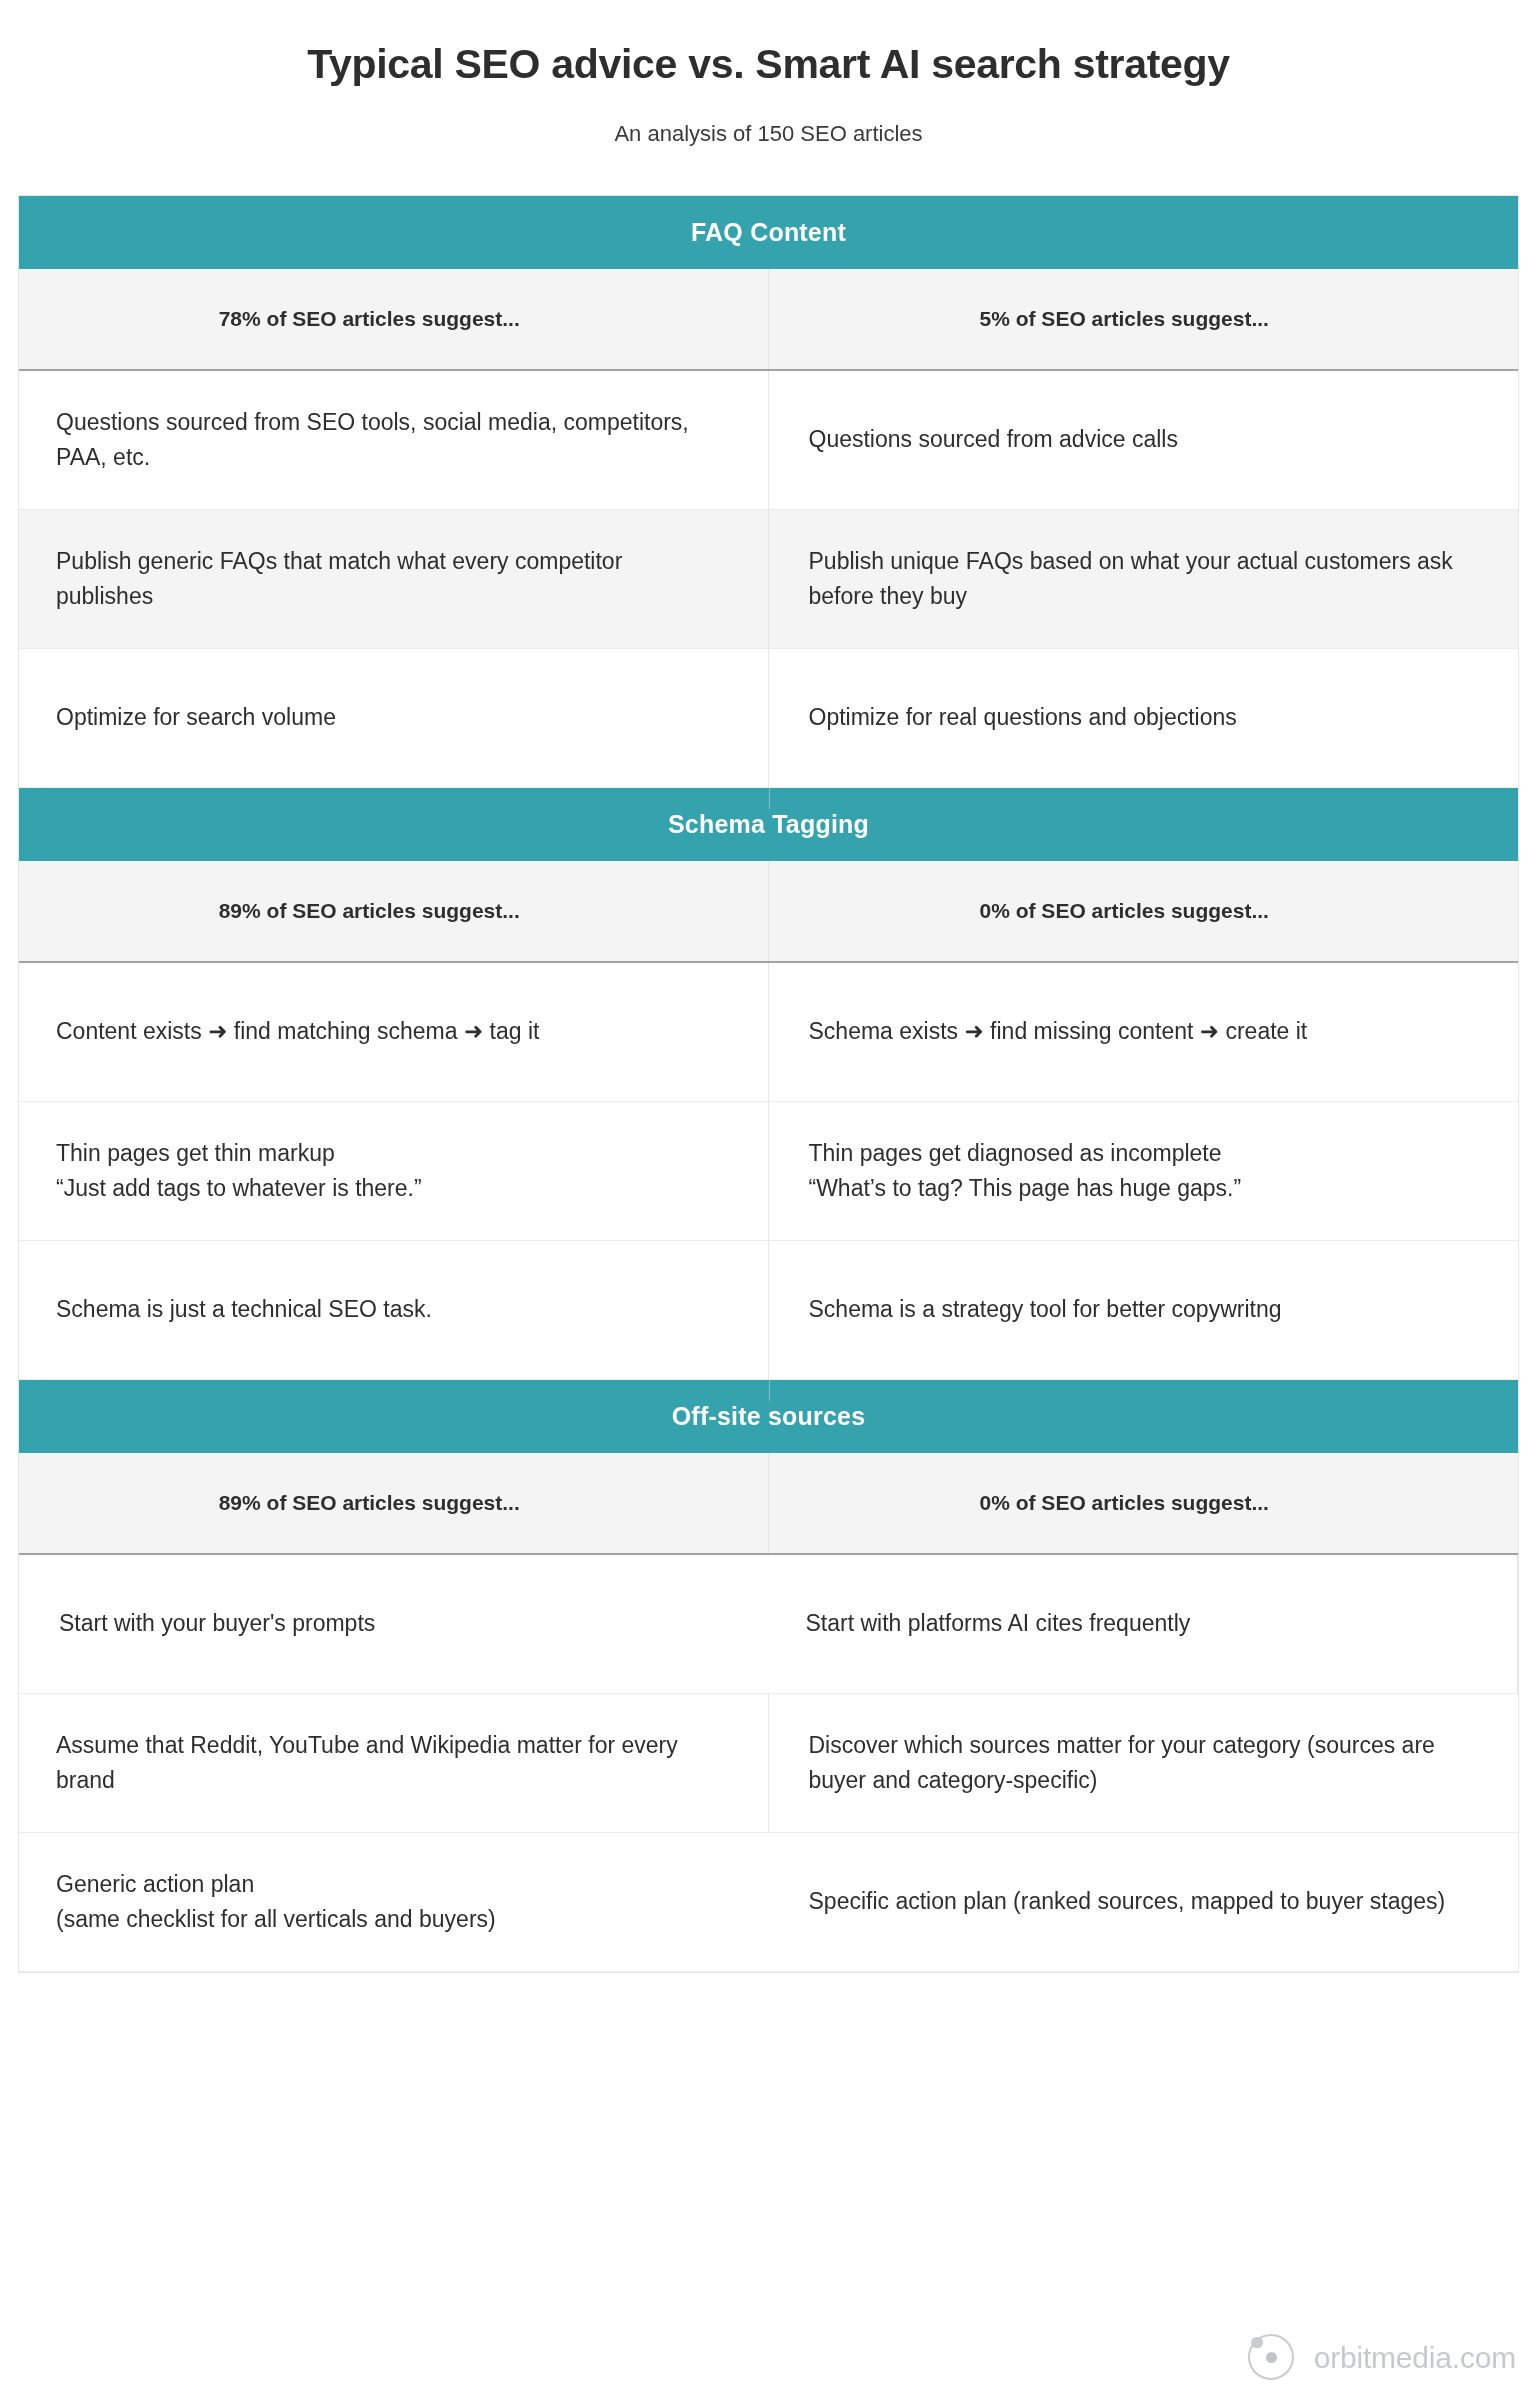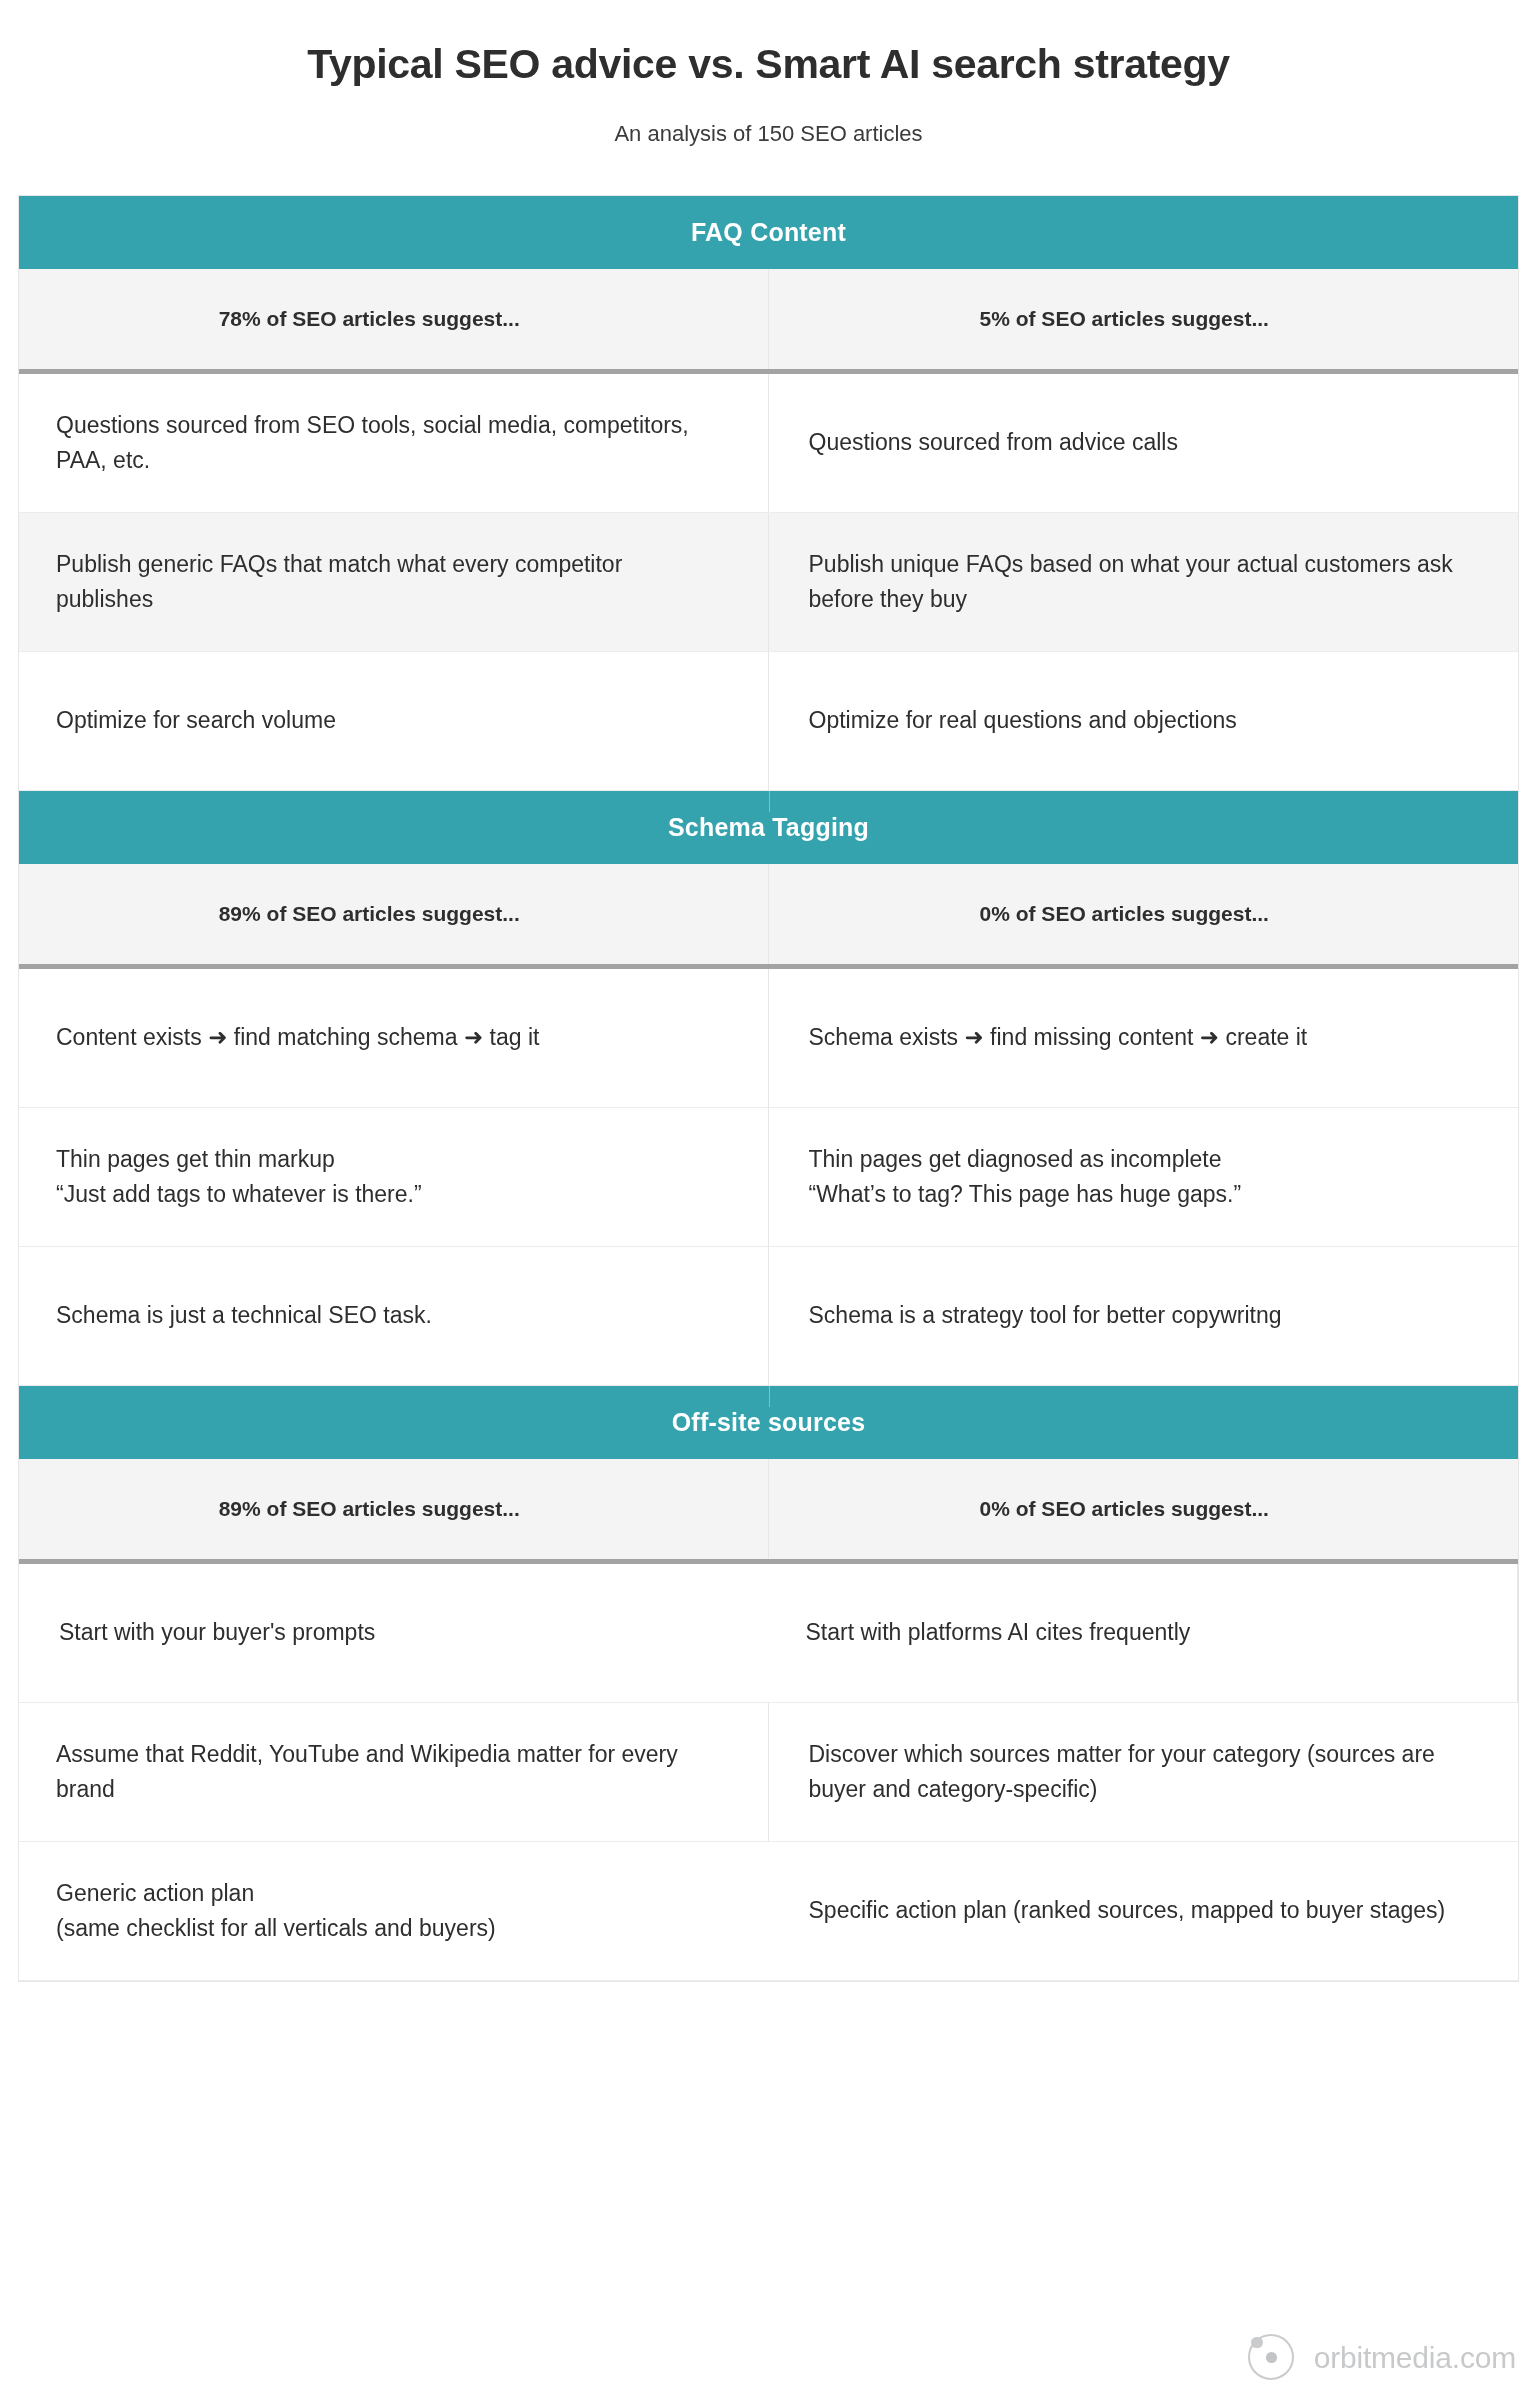--- a/index.html
+++ b/index.html
@@ -65,21 +65,21 @@
     letter-spacing: 0.2px;
     height: 73px;
     line-height: 73px;
     position: relative;
     overflow: visible;
   }
 
   .pct-row {
     display: flex;
     background: #f4f4f4;
-    border-bottom: 5px solid #a3a3a3;
+    border-bottom: 2px solid #a3a3a3;
     height: 100px;
   }
   .pct-cell {
     flex: 1 1 50%;
     display: flex;
     align-items: center;
     justify-content: center;
     font-size: 21px;
     font-weight: bold;
     color: #2e2e2e;

